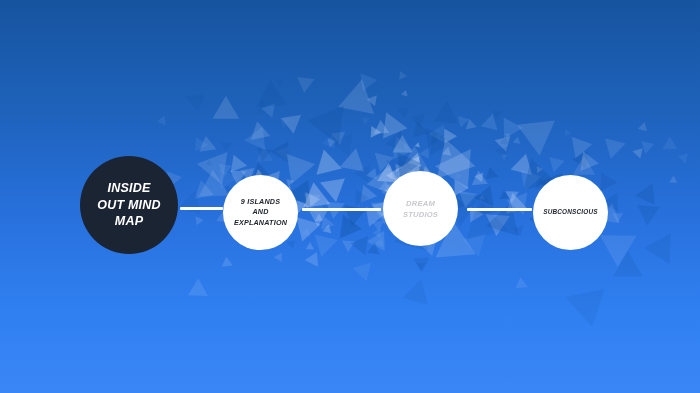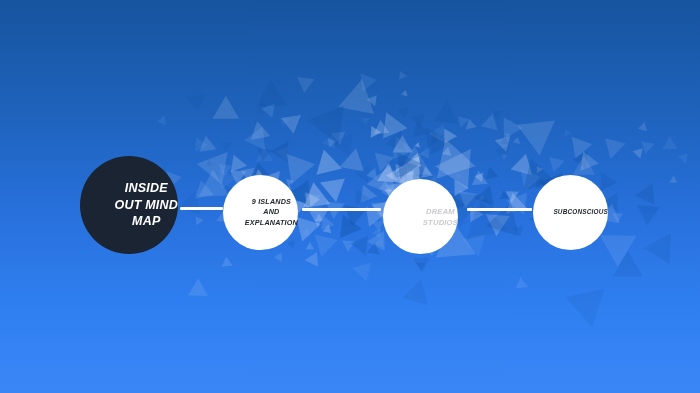--- a/index.html
+++ b/index.html
@@ -16,21 +16,21 @@
   }
   #tri-layer {
     position:absolute; inset:0;
     width:700px; height:393px;
   }
   .node {
     position:absolute;
     border-radius:50%;
     display:flex;
     align-items:center;
-    justify-content:flex-end;
+    justify-content:center;
     text-align:center;
   }
   .node-label {
     font-style:italic;
     font-weight:bold;
     line-height:1.28;
     letter-spacing:0.2px;
     white-space:pre-line;
     user-select:none;
   }
@@ -46,21 +46,21 @@
   #node-islands {
     left:223px; top:175px; width:75px; height:75px;
     background:#ffffff;
   }
   #node-islands .node-label {
     color:#23272e;
     font-size:7.2px;
     line-height:1.45;
   }
   #node-dream {
-    left:383px; top:179px; width:75px; height:75px;
+    left:383px; top:171px; width:75px; height:75px;
     background:#ffffff;
   }
   #node-dream .node-label {
     color:#c9c9ce;
     font-size:7.6px;
     line-height:1.45;
   }
   #node-sub {
     left:533px; top:175px; width:75px; height:75px;
     background:#ffffff;

